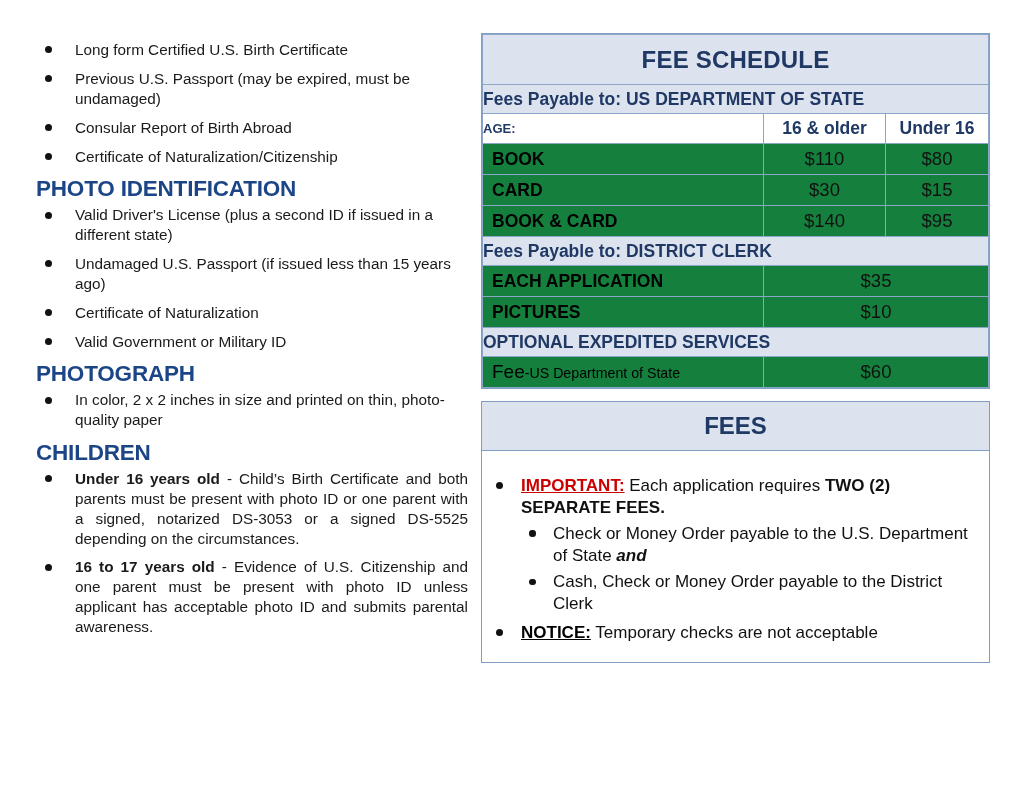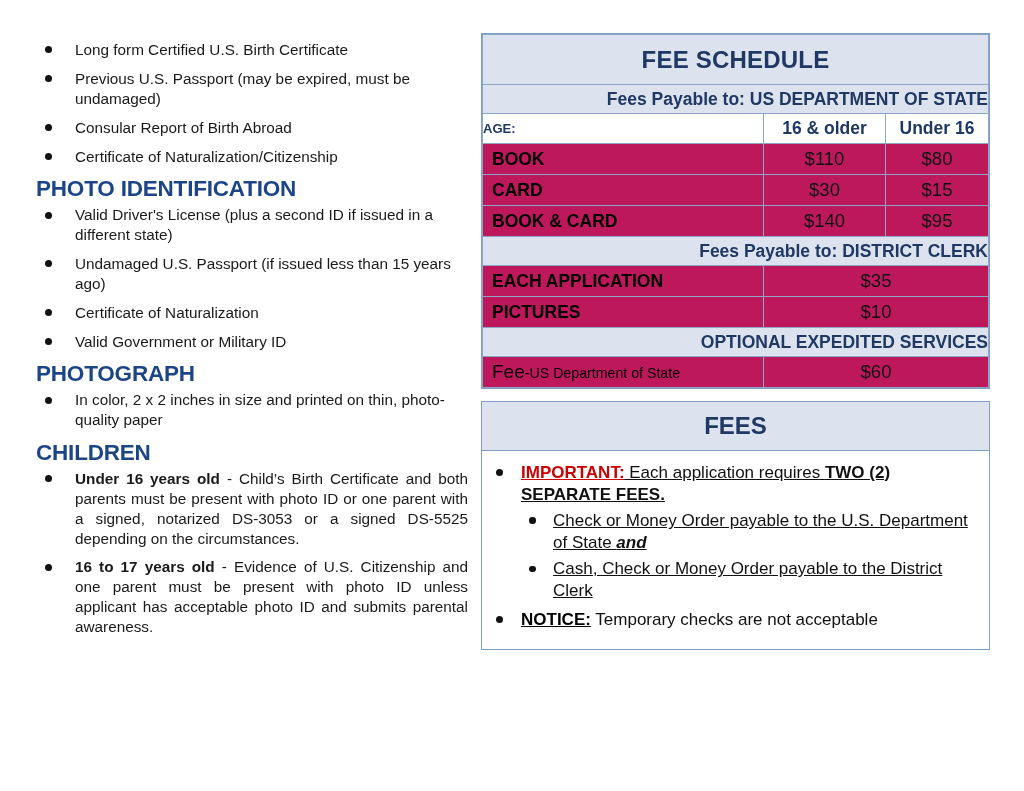--- a/index.html
+++ b/index.html
@@ -69,21 +69,21 @@
   .right-col {
     position: absolute;
     left: 481px;
     top: 33px;
     width: 509px;
   }
 
   .tbl-outer {
     border: 1.6px solid #7f9ec4;
     box-sizing: border-box;
-    background: #be185d;
+    background: #15803d;
   }
   table.fee {
     border-collapse: collapse;
     width: 100%;
     table-layout: fixed;
   }
   table.fee td {
     border: 1.2px solid #8aa6c8;
     padding: 0;
     vertical-align: middle;
@@ -93,21 +93,21 @@
     background: #dce3ef;
     text-align: center;
     color: #1f3864;
     font-weight: bold;
     font-size: 24px;
     height: 49px;
     letter-spacing: 0.2px;
   }
   .band-cell {
     background: #dce3ef;
-    text-align: right;
+    text-align: left;
     color: #1f3864;
     font-weight: bold;
     font-size: 17.5px;
     height: 28px;
   }
   .age-label {
     padding-right: 9px !important;
     color: #1f3864;
     font-weight: bold;
     font-size: 13px;
@@ -172,21 +172,21 @@
     padding: 0;
   }
   ul.flist > li {
     position: relative;
     padding-left: 33px;
     font-size: 17px;
     line-height: 1.30;
     color: #111111;
     margin-top: 6px;
   }
-  ul.flist > li:first-child { margin-top: 0; text-decoration: underline; }
+  ul.flist > li:first-child { margin-top: 13px; }
   ul.flist > li .bullet {
     position: absolute;
     left: 8px;
     top: 0.42em;
     width: 7px;
     height: 7px;
     background: #111111;
     border-radius: 50%;
   }
   ul.flist ul.sub {

